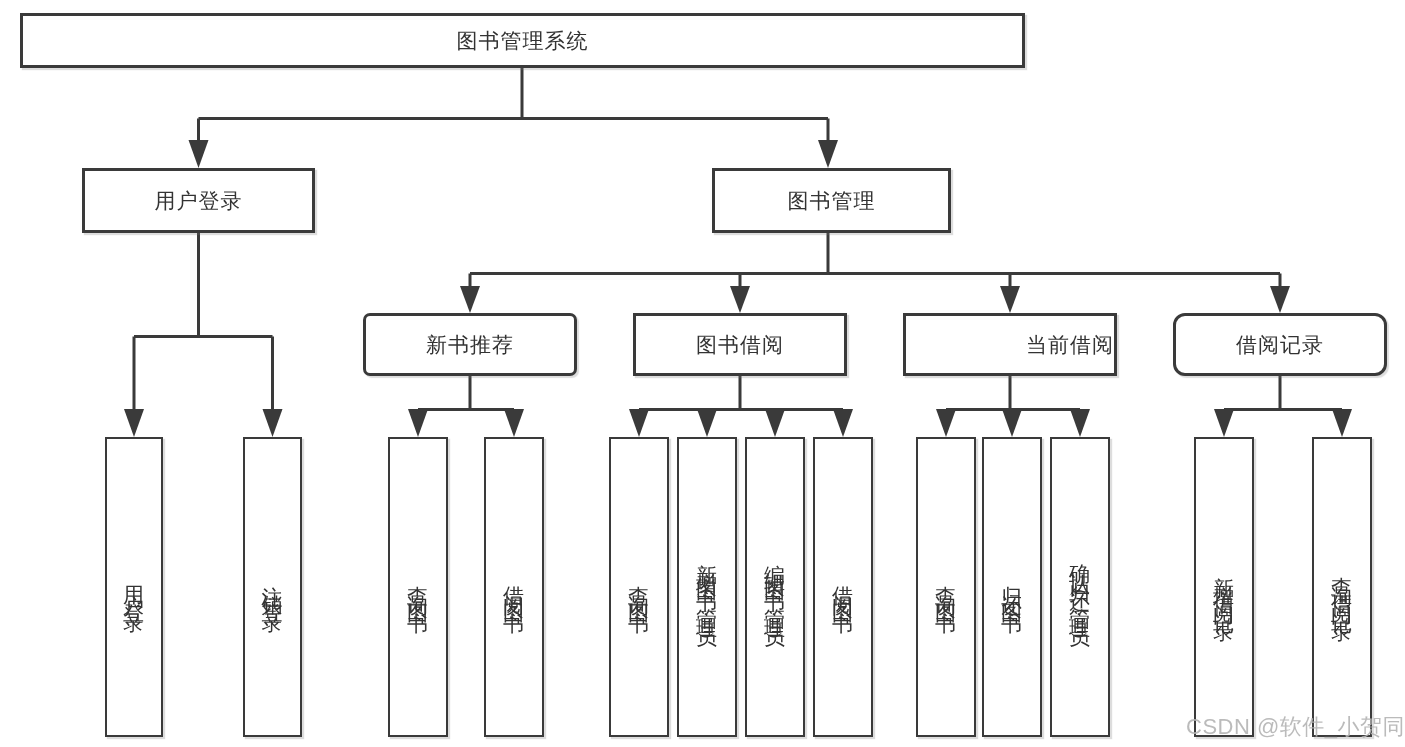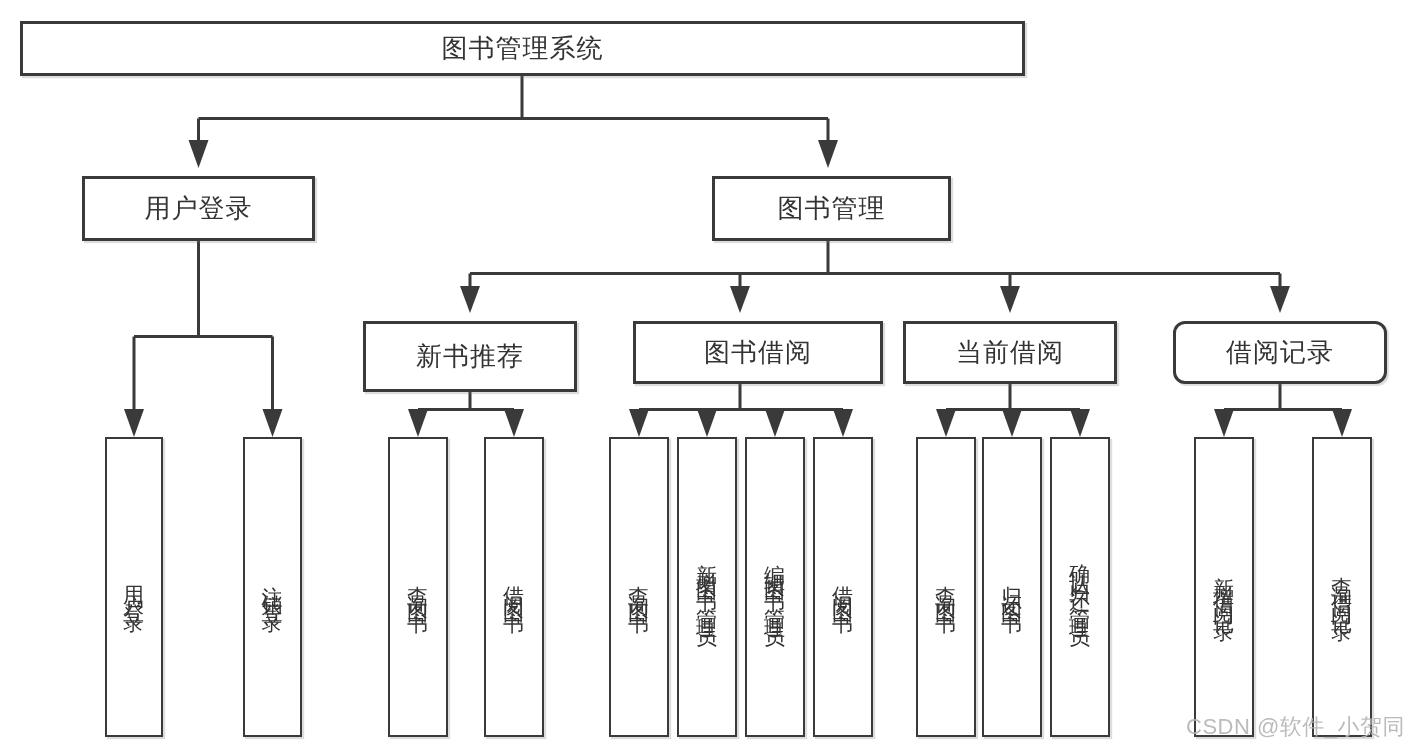--- a/index.html
+++ b/index.html
@@ -16,21 +16,21 @@
     position: absolute;
     background: #ffffff;
     border: 3px solid #383838;
     box-sizing: border-box;
     display: flex;
     align-items: center;
     justify-content: center;
     color: #333333;
     box-shadow: 2px 2px 1px rgba(120,120,120,0.25);
   }
-  .hbox { font-size: 26px; letter-spacing: 1px; margin-top: 8px; }
+  .hbox { font-size: 21px; letter-spacing: 1px; }
   .leaf {
     border-width: 2.5px;
     font-size: 21px;
   }
   .leaf .vtext {
     writing-mode: vertical-rl;
     text-orientation: mixed;
     letter-spacing: 9px;
     line-height: 1;
   }
@@ -97,27 +97,27 @@
     <span>图书管理系统</span>
   </div>
 
   <div class="node hbox" style="left: 82px; top: 168px; width: 233px; height: 65px; border-color: rgb(58, 58, 58); color: rgb(51, 51, 51);">
     <span>用户登录</span>
   </div>
   <div class="node hbox" style="left: 712px; top: 168px; width: 239px; height: 65px; border-color: rgb(58, 58, 58); color: rgb(51, 51, 51);">
     <span>图书管理</span>
   </div>
 
-  <div class="node hbox" style="left: 363px; top: 313px; width: 214px; height: 71px; border-color: rgb(58, 58, 58); color: rgb(51, 51, 51);">
+  <div class="node hbox" style="left: 363px; top: 313px; width: 214px; height: 63px; border-color: rgb(58, 58, 58); color: rgb(51, 51, 51); border-radius: 7px;">
     <span>新书推荐</span>
   </div>
-  <div class="node hbox" style="left: 633px; top: 313px; width: 250px; height: 63px; border-color: rgb(58, 58, 58); color: rgb(51, 51, 51);">
+  <div class="node hbox" style="left: 633px; top: 313px; width: 214px; height: 63px; border-color: rgb(58, 58, 58); color: rgb(51, 51, 51);">
     <span>图书借阅</span>
   </div>
-  <div class="node hbox" style="left: 903px; top: 313px; width: 214px; height: 63px; border-color: rgb(58, 58, 58); color: rgb(51, 51, 51);">
+  <div class="node hbox" style="left: 903px; top: 313px; width: 214px; height: 63px; border-color: rgb(58, 58, 58); color: rgb(51, 51, 51); justify-content: flex-end;">
     <span>当前借阅</span>
   </div>
   <div class="node hbox" style="left: 1173px; top: 313px; width: 214px; height: 63px; border-color: rgb(58, 58, 58); color: rgb(51, 51, 51); border-radius: 12px;">
     <span>借阅记录</span>
   </div>
 
   <div class="node leaf" style="left: 105px; top: 437px; width: 58px; height: 300px; border-color: rgb(58, 58, 58); color: rgb(51, 51, 51);">
     <span class="vtext">用户登录</span>
   </div>
   <div class="node leaf" style="left: 243px; top: 437px; width: 59px; height: 300px; border-color: rgb(58, 58, 58); color: rgb(51, 51, 51);">

